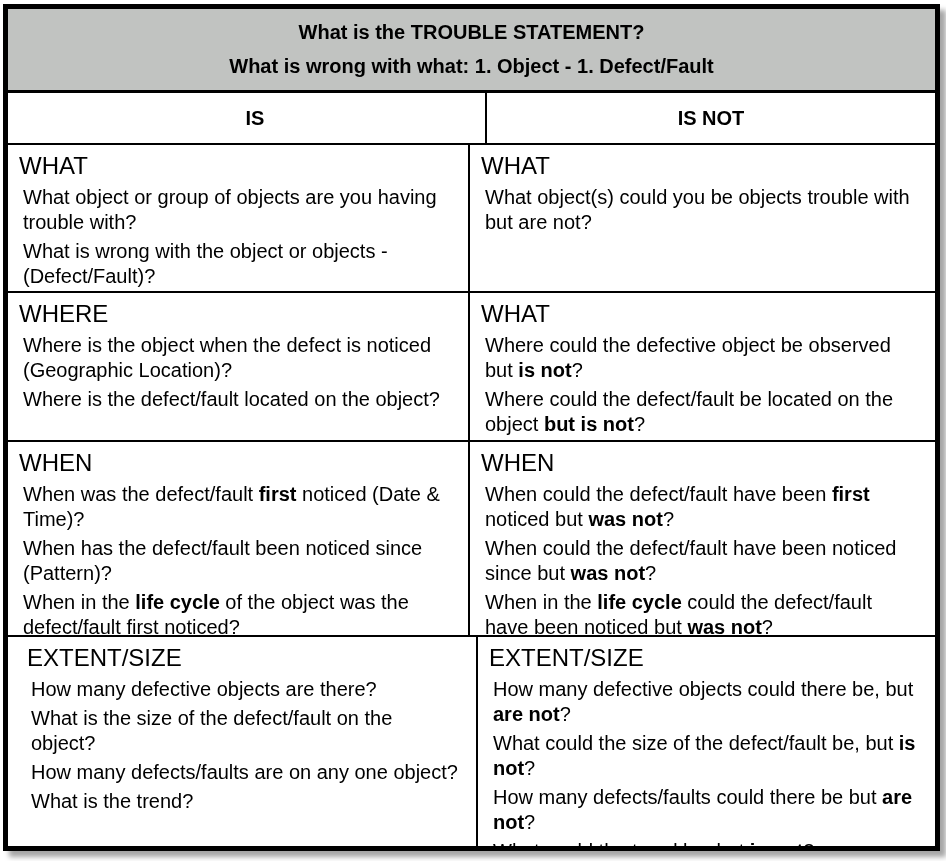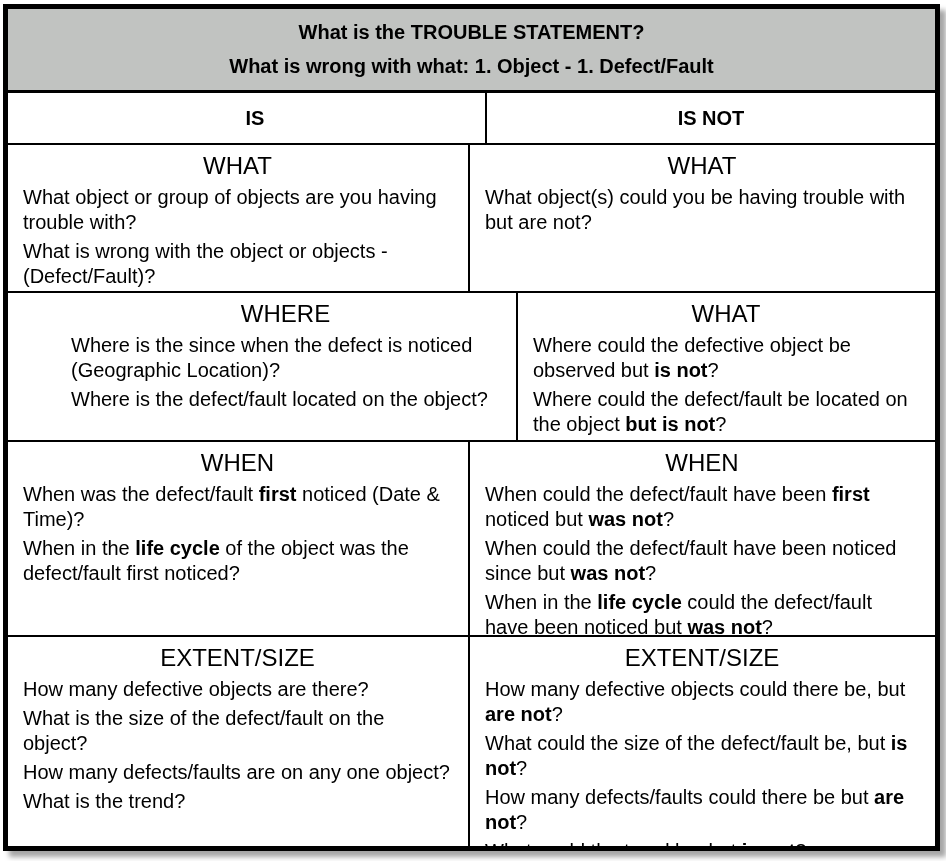--- a/index.html
+++ b/index.html
@@ -34,26 +34,26 @@
     border-bottom: 2px solid #000000;
     padding-left: 17px;
   }
   .col-header-row .hcell {
     display: flex; align-items: center; justify-content: center;
     font-weight: bold; font-size: 20px;
   }
   .is-col { width: 462px; flex: 0 0 462px; border-right: 2px solid #000000; }
   .isnot-col { flex: 1 1 auto; }
   .trow { display: flex; border-bottom: 2px solid #000000; overflow: hidden; }
-  .trow.last { border-bottom: none; flex: 1 1 auto; }
+  .trow.last { border-bottom: none; flex: 1 1 auto; padding-left: 8px; }
   .row-what  { flex: 0 0 148px; height: 148px; }
-  .row-where { flex: 0 0 149px; height: 149px; padding-left: 48px; }
+  .row-where { flex: 0 0 149px; height: 149px; }
   .row-when  { flex: 0 0 195px; height: 195px; }
   .tcell { padding: 5px 12px 4px 11px; overflow: hidden; }
-  .cell-heading { font-size: 24px; line-height: 31px; font-weight: normal; text-align: center; }
+  .cell-heading { font-size: 24px; line-height: 31px; font-weight: normal; }
   .q { margin: 4px; font-size: 20px; line-height: 25px; font-weight: normal; }
   .q b { font-weight: bold; }
 </style>
 </head>
 <body>
 
 <div class="page">
   <div class="panel">
 
     <div class="title-band">
@@ -67,41 +67,42 @@
     </div>
 
     <div class="trow row-what">
       <div class="tcell is-col">
         <div class="cell-heading">WHAT</div>
         <p class="q">What object or group of objects are you having trouble with?</p>
         <p class="q">What is wrong with the object or objects - (Defect/Fault)?</p>
       </div>
       <div class="tcell isnot-col">
         <div class="cell-heading">WHAT</div>
-        <p class="q">What object(s) could you be having trouble with but are not?</p>
+        <p class="q">What object(s) could you be objects trouble with but are not?</p>
       </div>
     </div>
 
     <div class="trow row-where">
       <div class="tcell is-col">
         <div class="cell-heading">WHERE</div>
-        <p class="q">Where is the since when the defect is noticed (Geographic Location)?</p>
+        <p class="q">Where is the object when the defect is noticed (Geographic Location)?</p>
         <p class="q">Where is the defect/fault located on the object?</p>
       </div>
       <div class="tcell isnot-col">
         <div class="cell-heading">WHAT</div>
         <p class="q">Where could the defective object be observed but <b>is not</b>?</p>
         <p class="q">Where could the defect/fault be located on the object <b>but is not</b>?</p>
       </div>
     </div>
 
     <div class="trow row-when">
       <div class="tcell is-col">
         <div class="cell-heading">WHEN</div>
         <p class="q">When was the defect/fault <b>first</b> noticed (Date &amp; Time)?</p>
+        <p class="q">When has the defect/fault been noticed since (Pattern)?</p>
         <p class="q">When in the <b>life cycle</b> of the object was the defect/fault first noticed?</p>
       </div>
       <div class="tcell isnot-col">
         <div class="cell-heading">WHEN</div>
         <p class="q">When could the defect/fault have been <b>first</b> noticed but <b>was not</b>?</p>
         <p class="q">When could the defect/fault have been noticed since but <b>was not</b>?</p>
         <p class="q">When in the <b>life cycle</b> could the defect/fault have been noticed but <b>was not</b>?</p>
       </div>
     </div>
 

